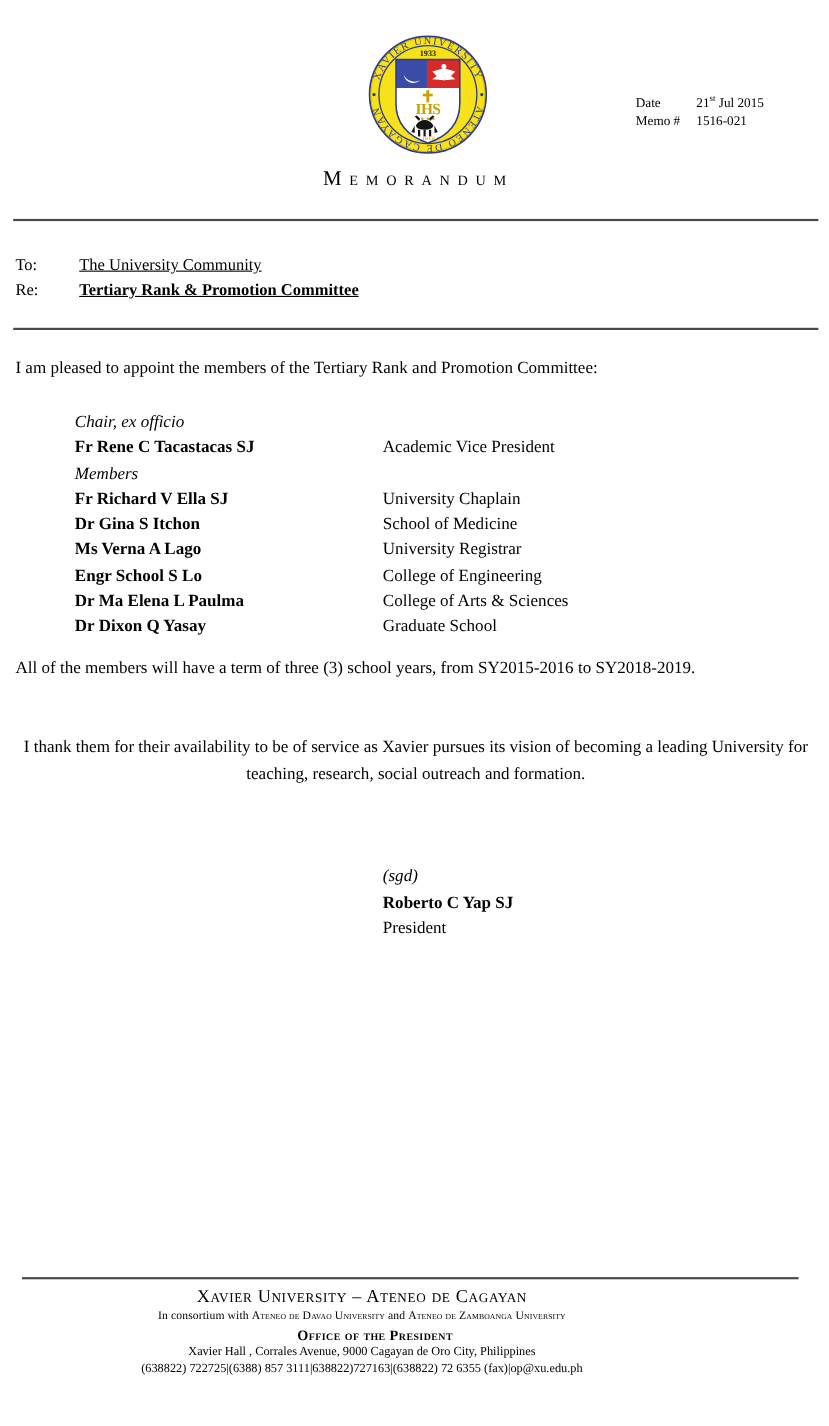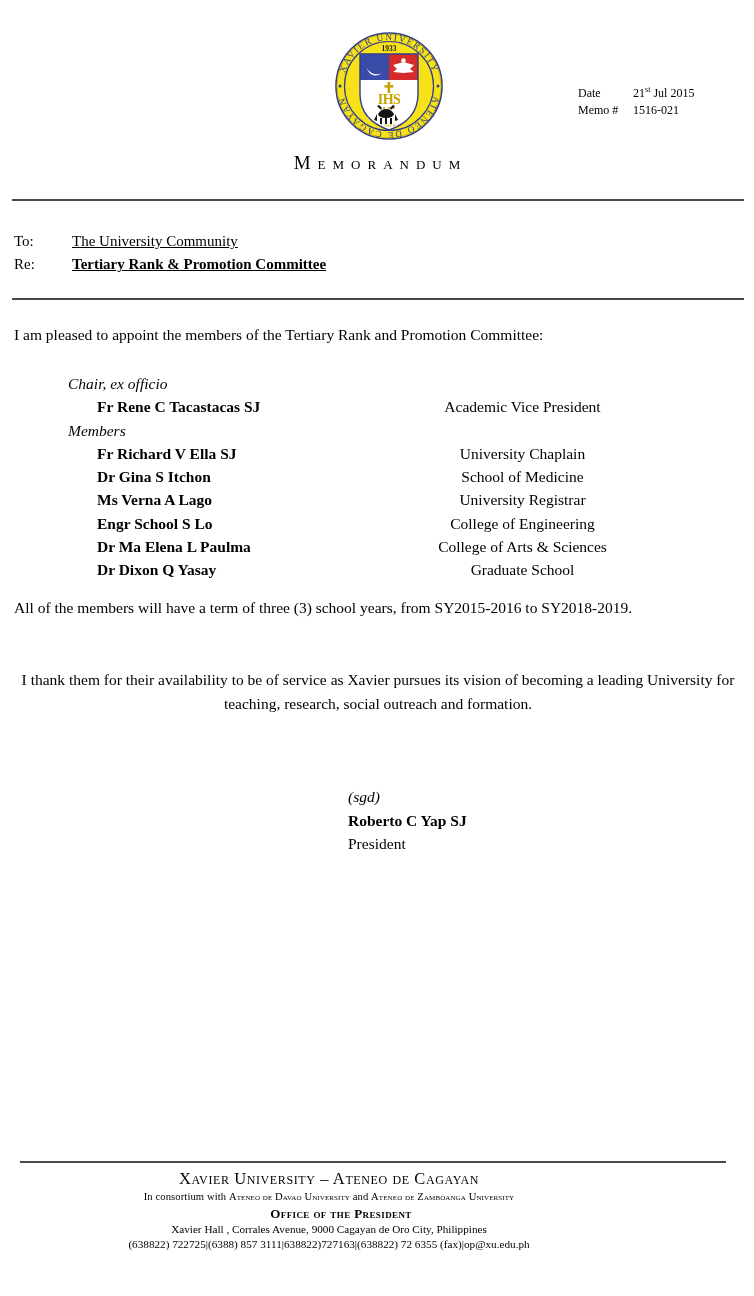--- a/index.html
+++ b/index.html
@@ -110,23 +110,22 @@
   .grp-head {
     font-style: italic;
   }
   .mem-row {
     display: flex;
   }
   .mem-name {
     width: 280px;
     font-weight: bold;
     flex: none;
-    margin-left: 29px;
-  }
-  .mem-role { flex: 1; text-align: center; }
+  }
+  .mem-role { flex: 1; }
 
   
   .sign {
     position: absolute;
     left: 348px;
     top: 785px;
     font-size: 15.5px;
     line-height: 23.5px;
   }
   .sign-sgd  { font-style: italic; }

